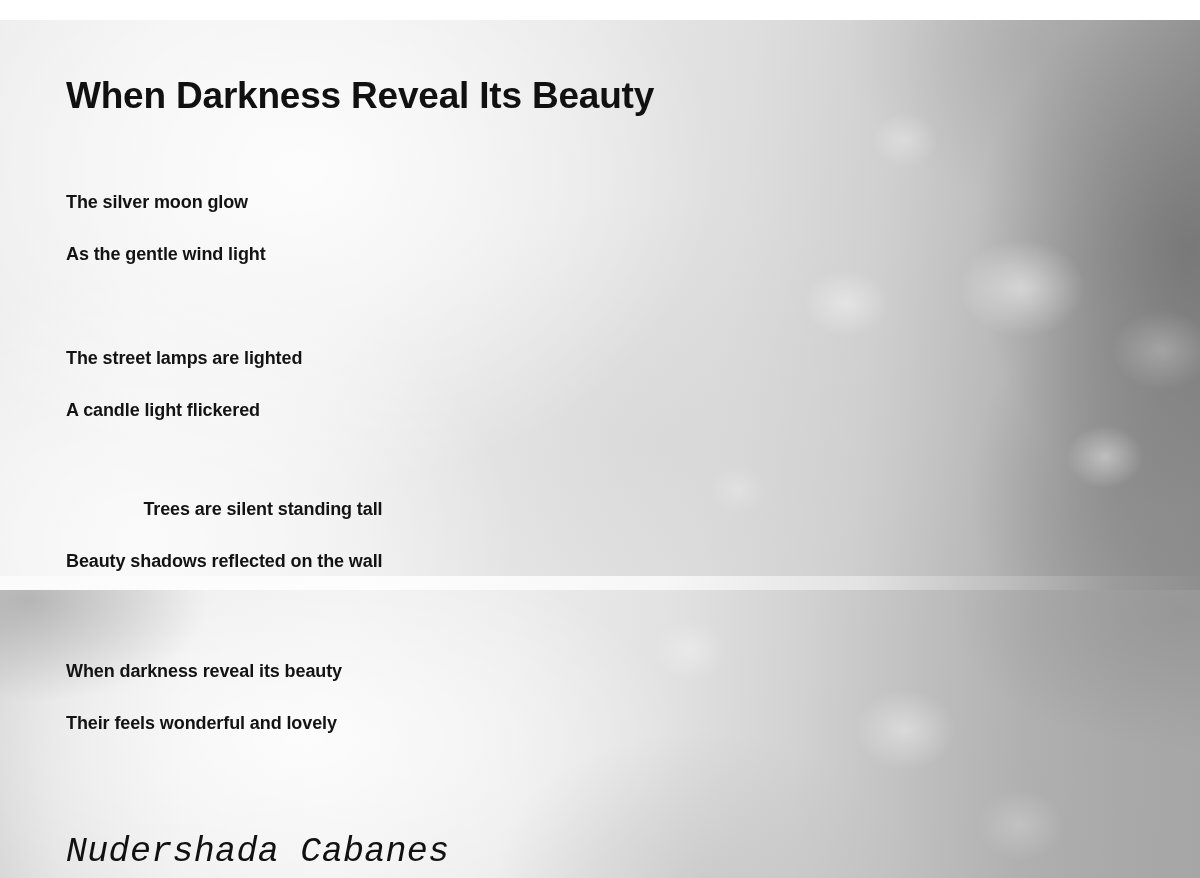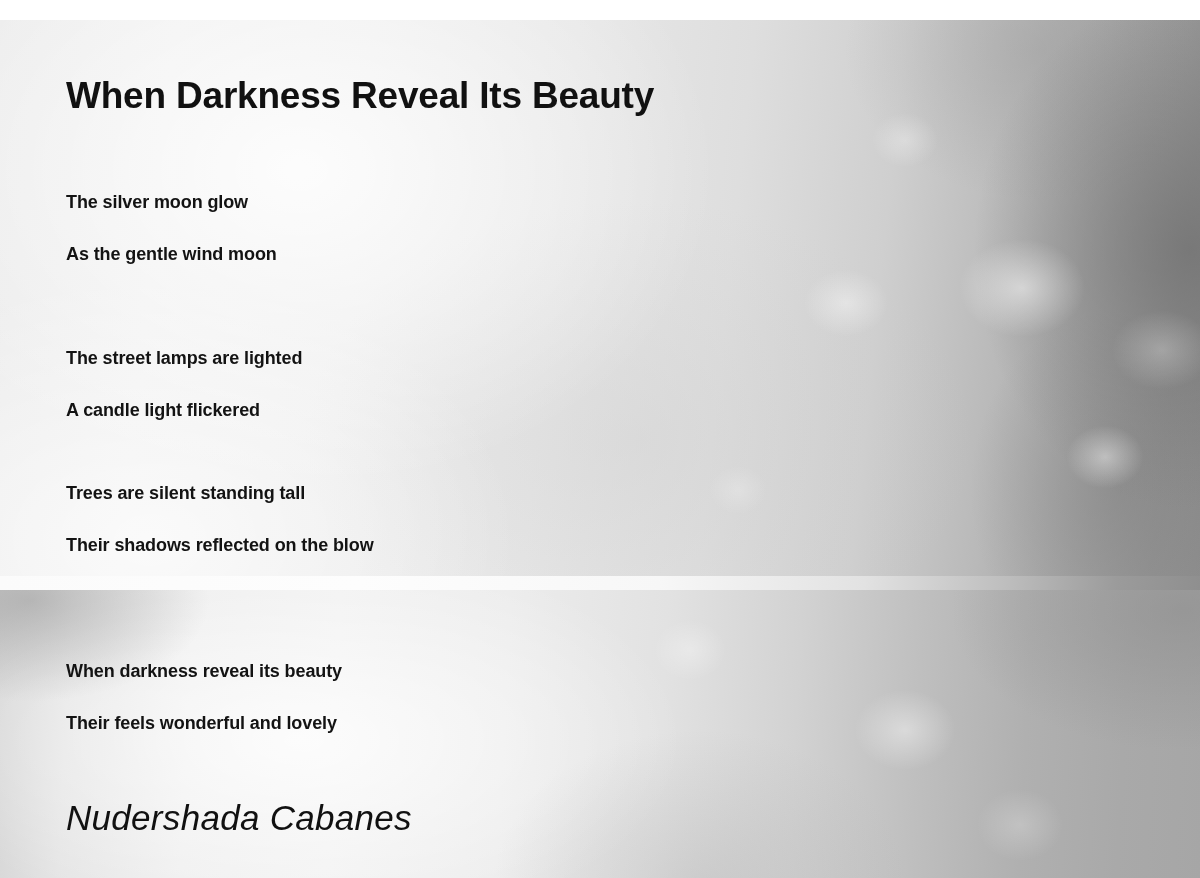--- a/index.html
+++ b/index.html
@@ -125,61 +125,62 @@
   .poem-line {
     font-size: 18px;
     font-weight: bold;
     color: #131313;
     line-height: 52px;
     white-space: nowrap;
     letter-spacing: -0.1px;
   }
   #stanza-1 { top: 156px; }
   #stanza-2 { top: 312px; }
-  #stanza-3 { top: 447px; }
+  #stanza-3 { top: 463px; text-align: right; }
   #stanza-4 { top: 625px; }
 
   #poem-author {
     position: absolute;
     left: 66px;
-    top: 778px;
+    top: 812px;
     font-size: 35px;
     font-style: italic;
     font-weight: normal;
     color: #111111;
     letter-spacing: 0.3px;
     white-space: nowrap;
+    font-family: Liberation Mono, monospace;
   }
 </style>
 </head>
 <body>
 
 <div id="poem-card">
 
   <div class="bg-layer" id="bg-top"></div>
   <div class="bg-layer" id="bg-seam"></div>
   <div class="bg-layer" id="bg-bottom"></div>
 
   <div id="poem-content">
 
     <div id="poem-title">When Darkness Reveal Its Beauty</div>
 
     <div class="stanza" id="stanza-1">
       <div class="poem-line">The silver moon glow</div>
-      <div class="poem-line">As the gentle wind moon</div>
+      <div class="poem-line">As the gentle wind light</div>
     </div>
 
     <div class="stanza" id="stanza-2">
       <div class="poem-line">The street lamps are lighted</div>
       <div class="poem-line">A candle light flickered</div>
     </div>
 
     <div class="stanza" id="stanza-3">
       <div class="poem-line">Trees are silent standing tall</div>
-      <div class="poem-line">Their shadows reflected on the blow</div>
+      <div class="poem-line">Beauty shadows reflected on the wall</div>
     </div>
 
     <div class="stanza" id="stanza-4">
       <div class="poem-line">When darkness reveal its beauty</div>
       <div class="poem-line">Their feels wonderful and lovely</div>
     </div>
 
     <div id="poem-author">Nudershada Cabanes</div>
 
   </div>

